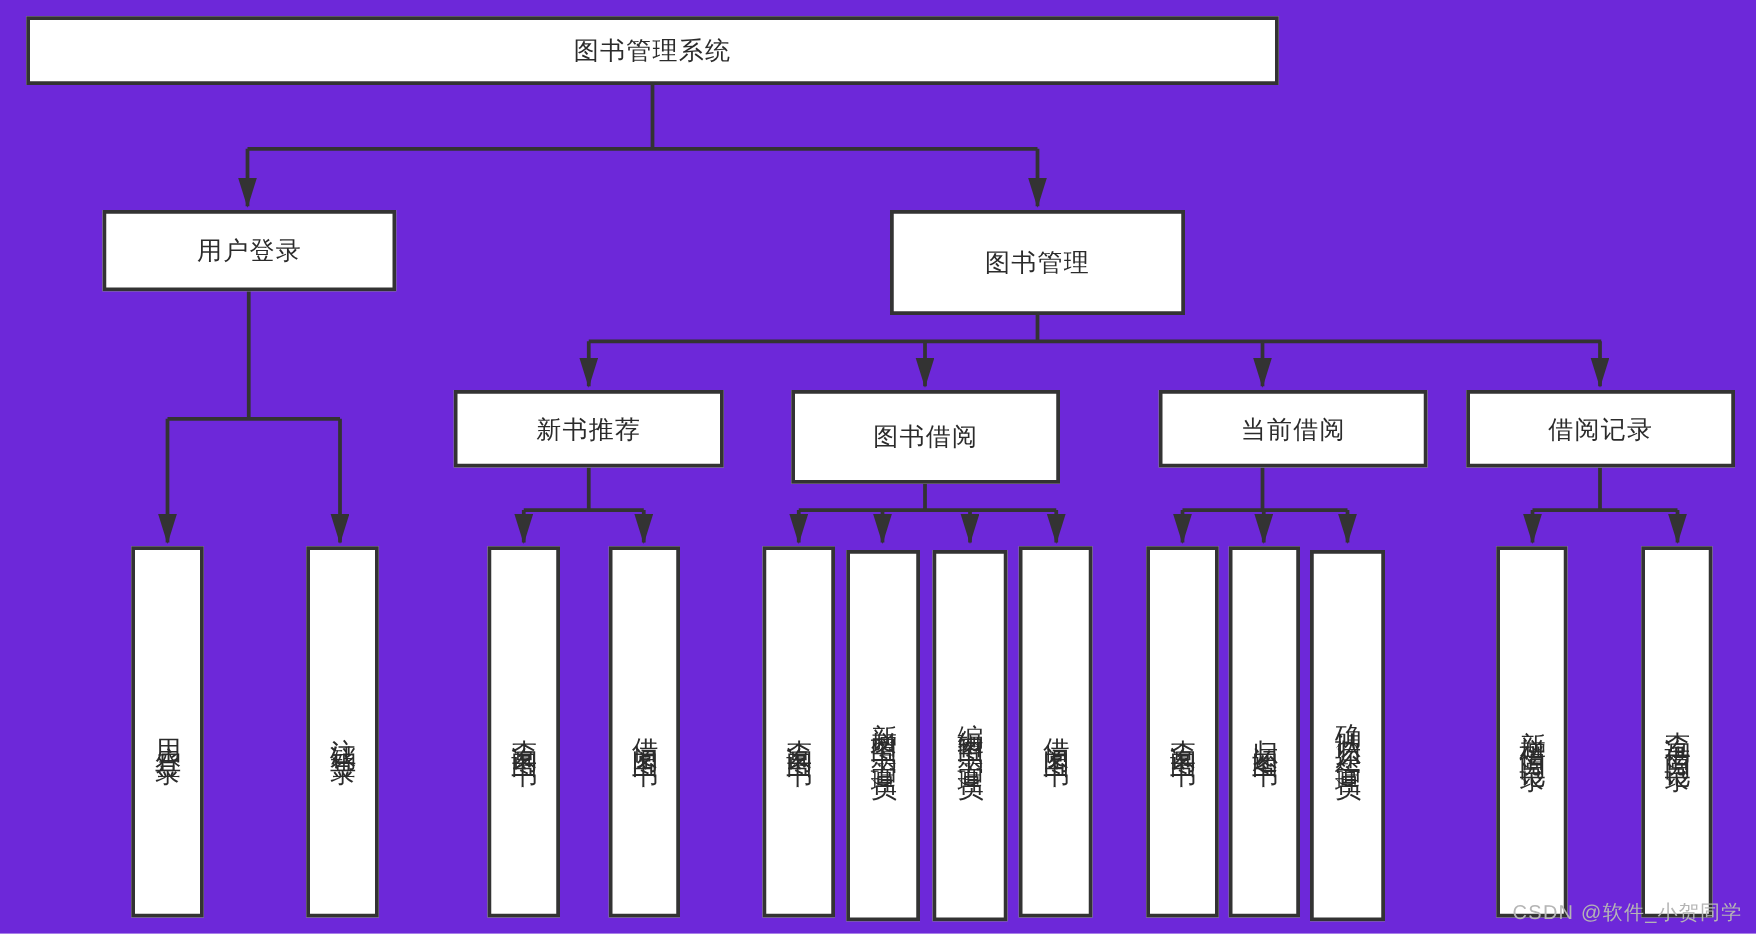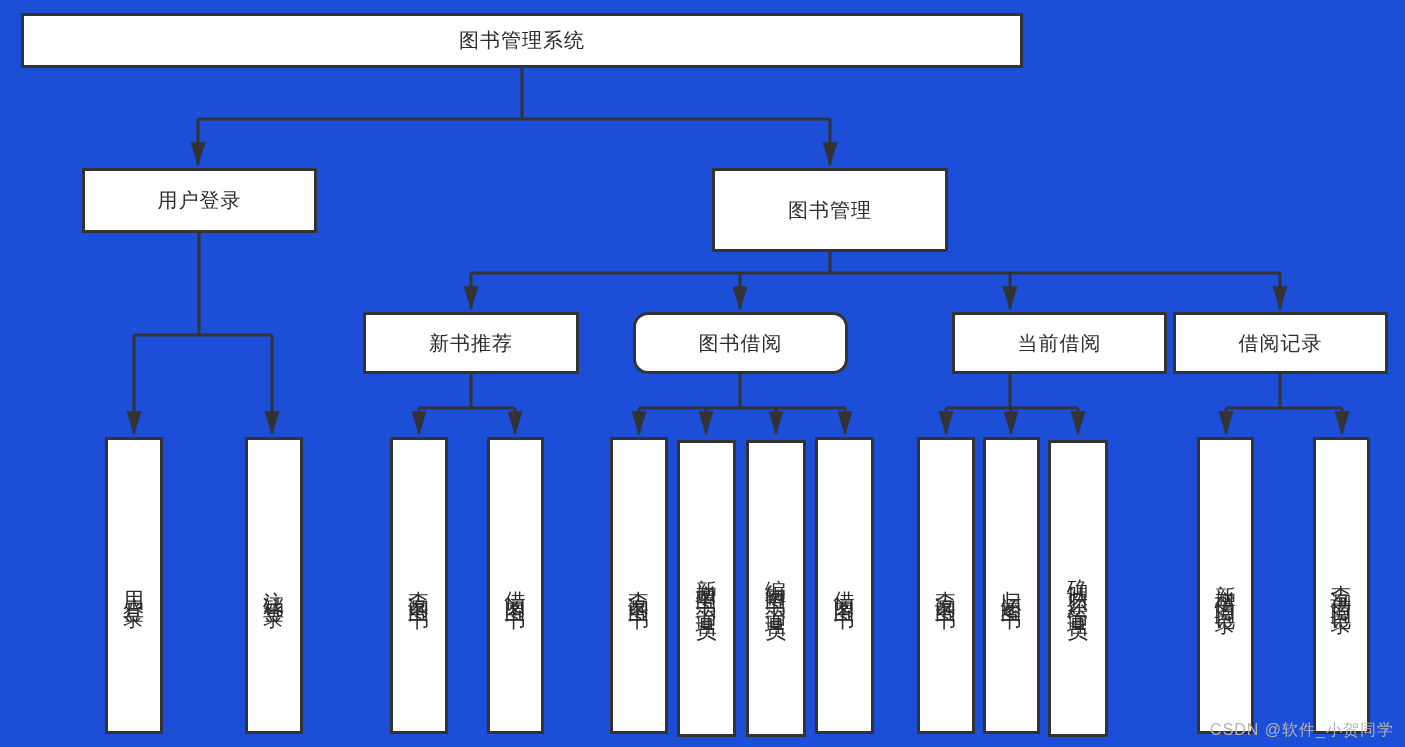--- a/index.html
+++ b/index.html
@@ -1,19 +1,19 @@
 <!DOCTYPE html>
 <html><head>
 <meta charset="utf-8">
 <style>
   html,body{margin:0;padding:0;background:#ffffff;}
   #canvas{
     position:relative;
     width:1405px;height:747px;
-    background:#1d4ed8;
+    background:#6d28d9;
     font-family:"Liberation Sans", sans-serif;
     overflow:hidden;
   }
   #wires{position:absolute;left:0;top:0;width:1405px;height:747px;pointer-events:none;}
   .node{
     position:absolute;
     border:3px solid #333333;
     background:#ffffff;
     box-sizing:border-box;
     display:flex;align-items:center;justify-content:center;
@@ -92,22 +92,22 @@
       <line x1="1342" y1="408" x2="1342" y2="434" marker-end="url(#ah)"></line>
     </g>
   </svg>
 
   <div class="node node-h" style="left:21px;top:13px;width:1002px;height:55px;">图书管理系统</div>
 
   <div class="node node-h" style="left:82px;top:168px;width:235px;height:65px;">用户登录</div>
   <div class="node node-h" style="left:712px;top:168px;width:236px;height:84px;">图书管理</div>
 
   <div class="node node-h" style="left:363px;top:312px;width:216px;height:62px;">新书推荐</div>
-  <div class="node node-h" style="left:633px;top:312px;width:215px;height:62px;border-radius:15px;">图书借阅</div>
-  <div class="node node-h" style="left:952px;top:312px;width:215px;height:62px;">当前借阅</div>
+  <div class="node node-h" style="left:633px;top:312px;width:215px;height:75px;">图书借阅</div>
+  <div class="node node-h" style="left:927px;top:312px;width:215px;height:62px;">当前借阅</div>
   <div class="node node-h" style="left:1173px;top:312px;width:215px;height:62px;">借阅记录</div>
 
   <div class="node node-v" style="left:105px;top:437px;width:58px;height:297px;">用户登录</div>
   <div class="node node-v" style="left:245px;top:437px;width:58px;height:297px;">注销登录</div>
 
   <div class="node node-v" style="left:390px;top:437px;width:58px;height:297px;">查询图书</div>
   <div class="node node-v" style="left:487px;top:437px;width:57px;height:297px;">借阅图书</div>
 
   <div class="node node-v" style="left:610px;top:437px;width:58px;height:297px;">查询图书</div>
   <div class="node node-v" style="left:677px;top:440px;width:59px;height:297px;">新增图书（管理员）</div>

